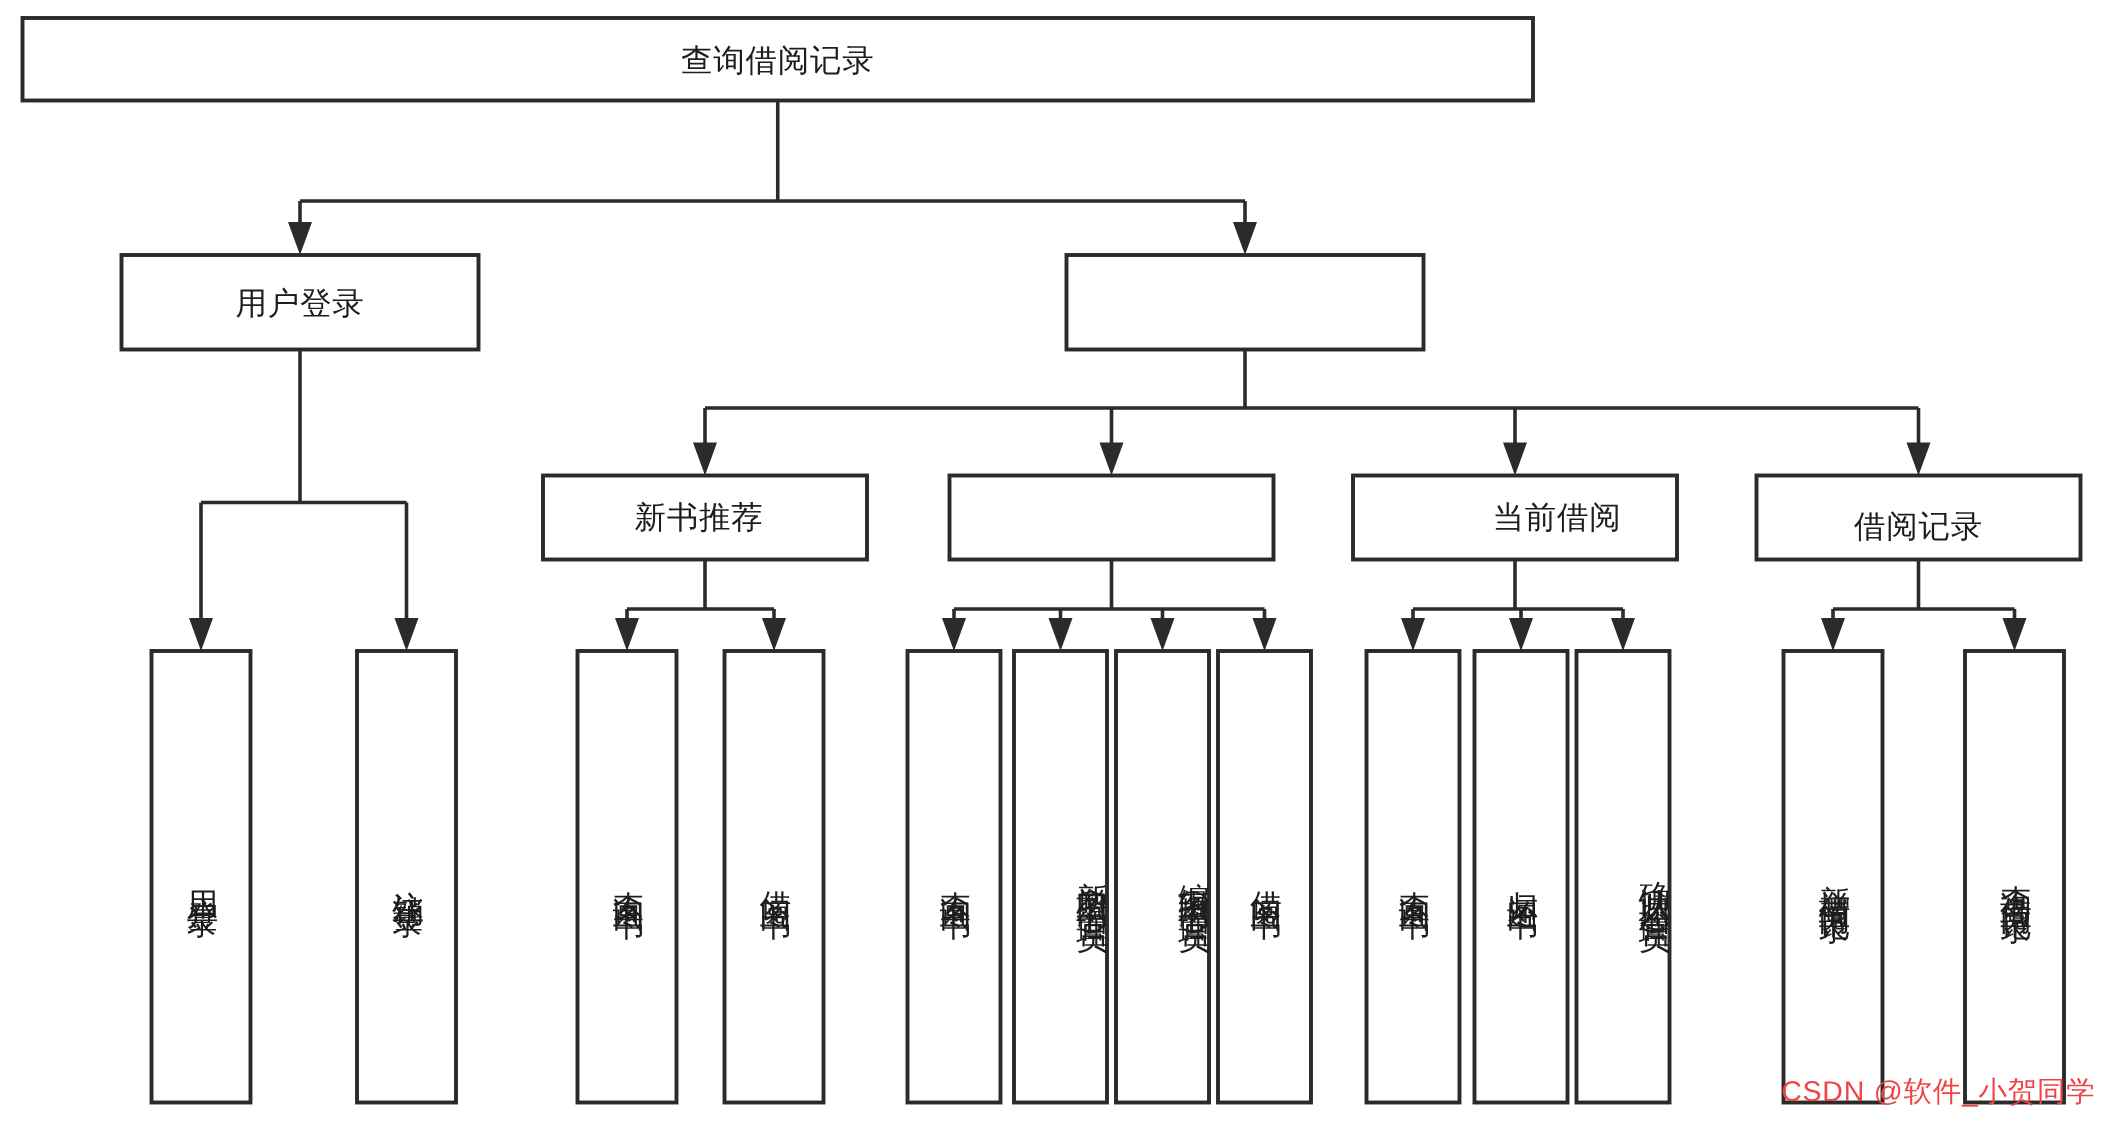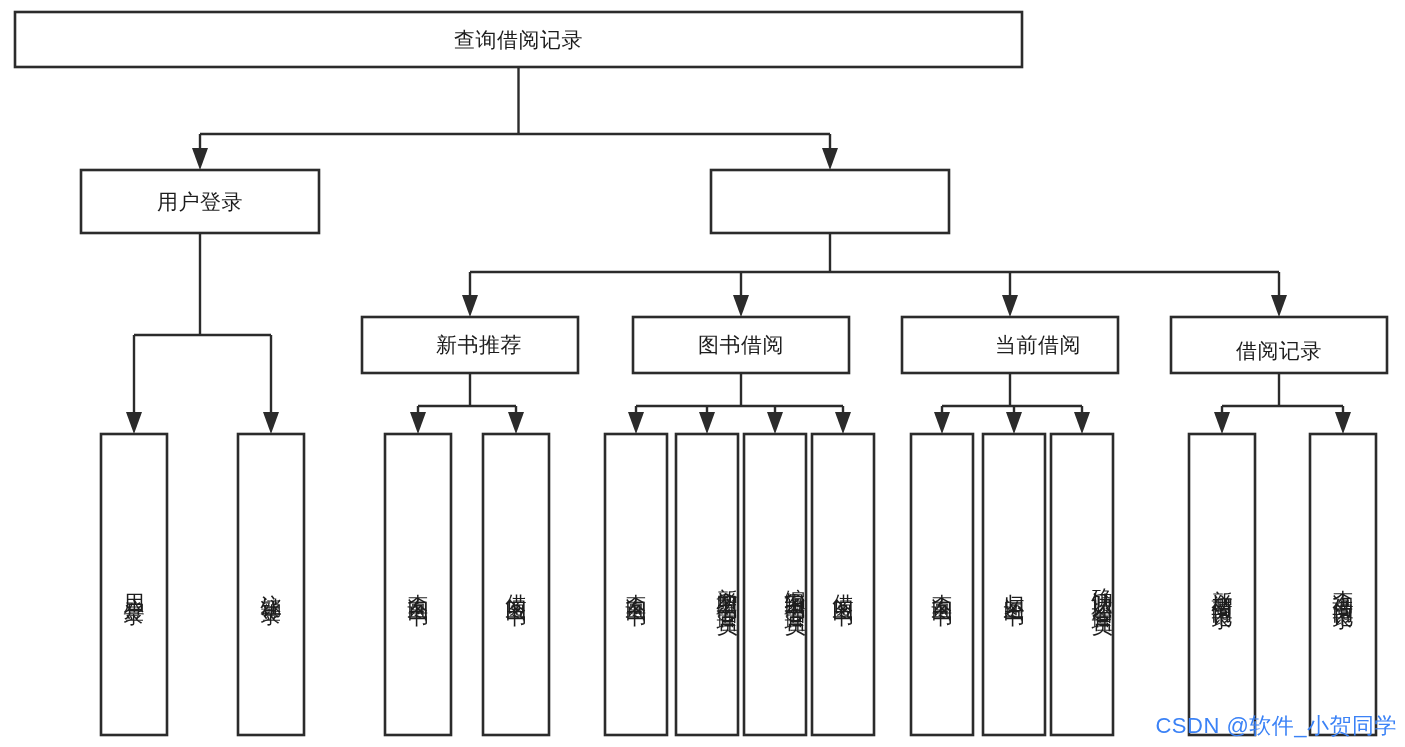--- a/index.html
+++ b/index.html
@@ -64,22 +64,22 @@
     white-space: nowrap;
   }
   .label-vertical-top {
     align-items: flex-start;
     padding-top: 8px;
   }
   .watermark {
     position: absolute;
     right: 8px;
     bottom: 6px;
-    font-size: 22px;
-    color: #3b82f6;
+    font-size: 19px;
+    color: #ef4444;
     letter-spacing: 0.5px;
     white-space: nowrap;
     font-family: "Liberation Sans", "DejaVu Sans", sans-serif;
     margin-top: 16px;
   }
 </style>
 </head>
 <body>
 
 <div id="diagram-root">
@@ -181,22 +181,21 @@
     <rect class="node-box" x="983" y="434" width="62" height="301"></rect>
     <rect class="node-box" x="1051" y="434" width="62" height="301"></rect>
     <rect class="node-box" x="1189" y="434" width="66" height="301"></rect>
     <rect class="node-box" x="1310" y="434" width="66" height="301"></rect>
   </svg>
 
   <div class="node-label label-horizontal" style="left:15px; top:12px; width:1007px; height:55px;">查询借阅记录</div>
 
   <div class="node-label label-horizontal" style="left:81px; top:170px; width:238px; height:63px;">用户登录</div>
 
-  <div class="node-label label-horizontal" style="left:371px; top:317px; width:216px; height:56px;">新书推荐</div>
-  <div class="node-label label-horizontal" style="left:633px; top:317px; width:216px; height:56px;">图书借阅</div>
+  <div class="node-label label-horizontal" style="left:358px; top:317px; width:216px; height:56px;">新书推荐</div>
   <div class="node-label label-horizontal" style="left:902px; top:317px; width:216px; height:56px;margin-left:28px;">当前借阅</div>
   <div class="node-label label-horizontal" style="left:1171px; top:317px; width:216px; height:68px;">借阅记录</div>
 
   <div class="node-label label-vertical" style="left:101px; top:434px; width:66px; height:301px;">用户登录</div>
   <div class="node-label label-vertical" style="left:238px; top:434px; width:66px; height:301px;">注销登录</div>
   <div class="node-label label-vertical" style="left:385px; top:434px; width:66px; height:301px;">查询图书</div>
   <div class="node-label label-vertical" style="left:483px; top:434px; width:66px; height:301px;">借阅图书</div>
   <div class="node-label label-vertical" style="left:605px; top:434px; width:62px; height:301px;">查询图书</div>
   <div class="node-label label-vertical label-vertical-top" style="left:676px; top:434px; width:62px; height:301px;">新增图书（管理员）</div>
   <div class="node-label label-vertical label-vertical-top" style="left:744px; top:434px; width:62px; height:301px;">编辑图书（管理员）</div>

